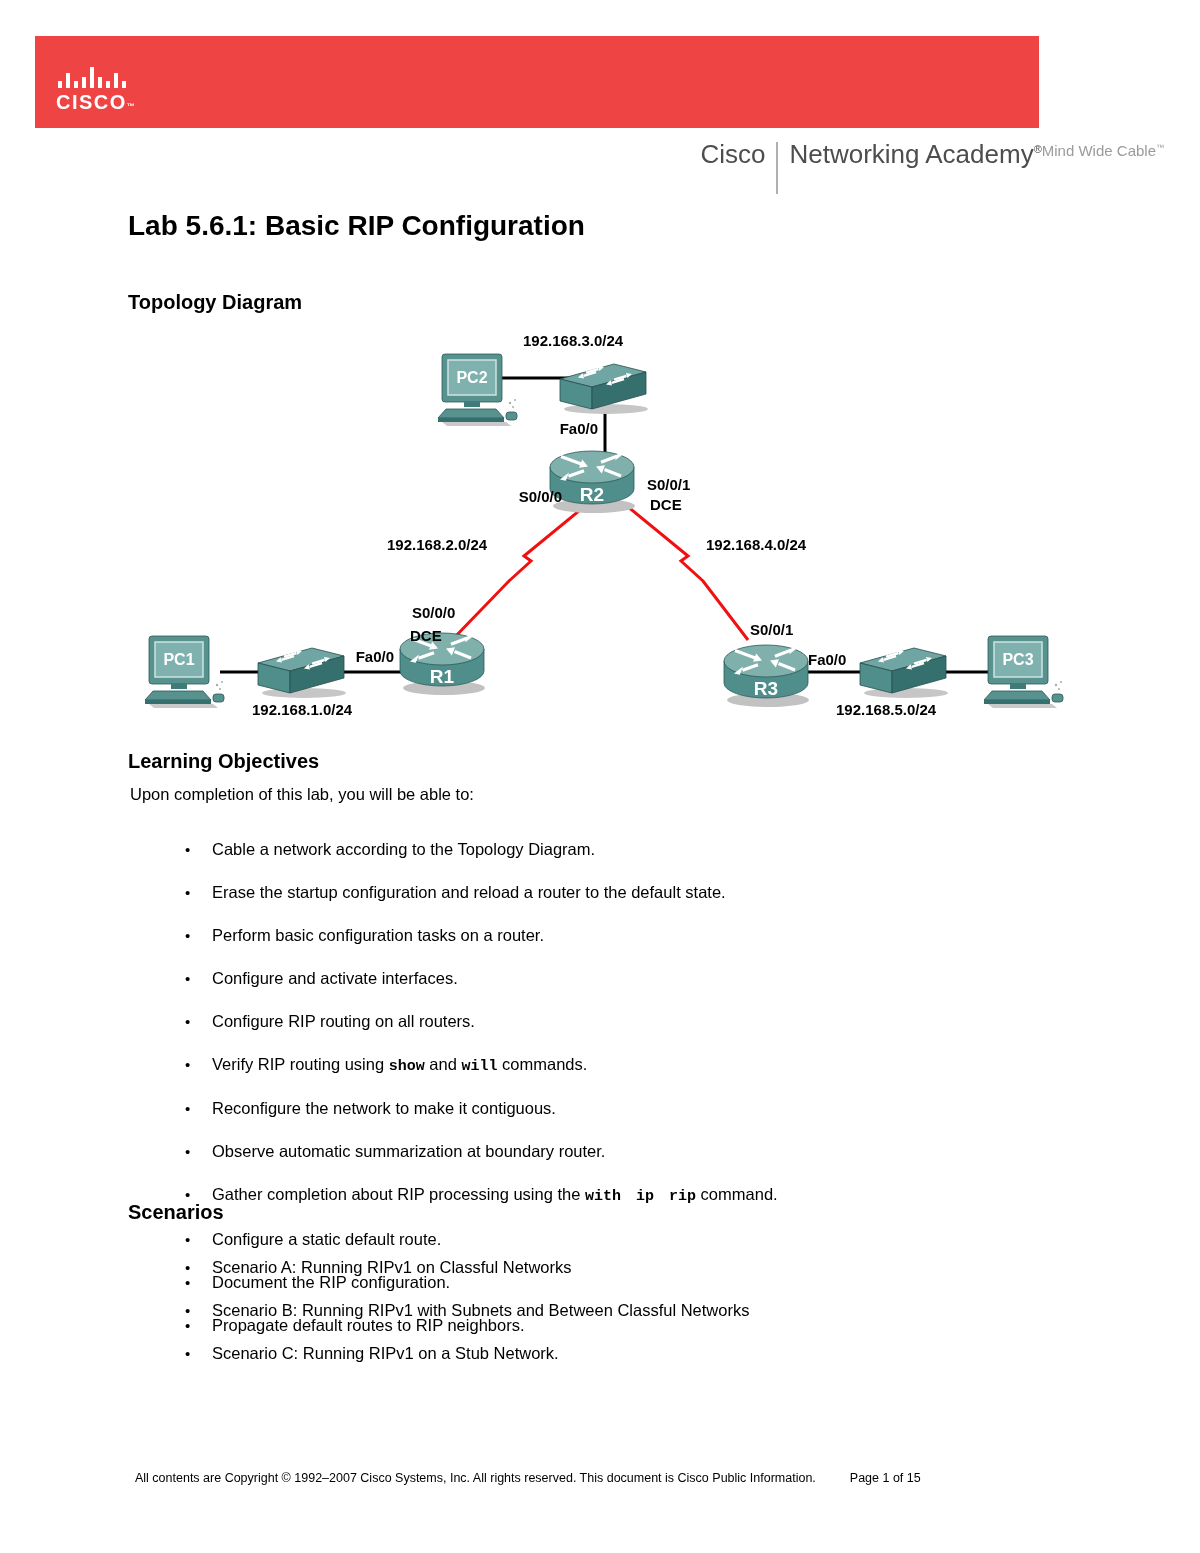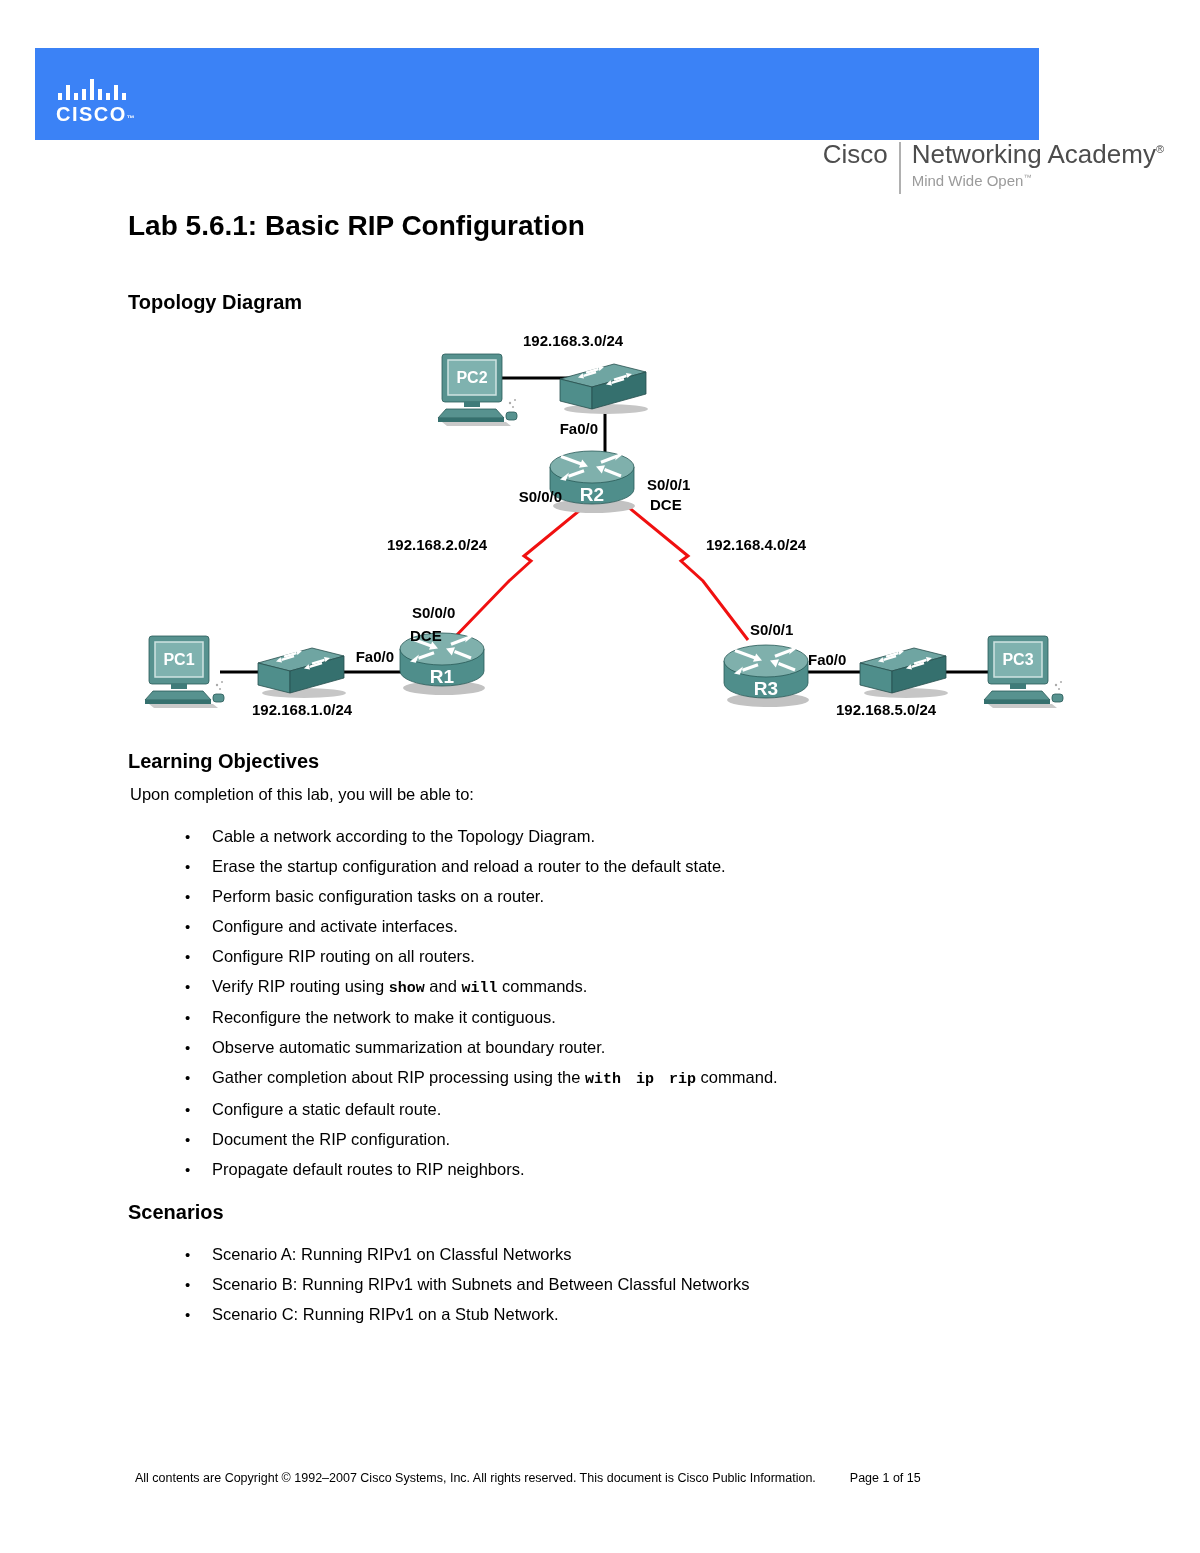--- a/index.html
+++ b/index.html
@@ -1,39 +1,39 @@
 <!DOCTYPE html>
 <html><head>
 <meta charset="utf-8">
 <style>
   html,body{margin:0;padding:0;}
   body{width:1200px;height:1553px;position:relative;background:#ffffff;
        font-family:"Liberation Sans",sans-serif;color:#000;overflow:hidden;}
   
-  .header-bar{position:absolute;left:35px;top:48px;width:1004px;height:92px;background:#3b82f6;}
+  .header-bar{position:absolute;left:35px;top:36px;width:1004px;height:92px;background:#ef4444;}
   .cisco-logo{position:absolute;left:21px;top:30px;color:#fff;}
   .bars{display:flex;align-items:flex-end;gap:4px;height:22px;margin-left:2px;}
   .bars span{display:block;width:4px;background:#fff;}
   .cisco-word{font-size:20px;font-weight:bold;letter-spacing:1.5px;margin-top:3px;}
   .cisco-word .tm{font-size:8px;letter-spacing:0;vertical-align:baseline;}
   
   .academy{position:absolute;right:36px;top:140px;display:flex;align-items:flex-start;}
   .brand-cisco{font-size:26px;color:#4d4d4d;margin-right:11px;line-height:1.15;}
   .brand-divider{width:2px;background:#b0b0b0;height:52px;margin-right:11px;margin-top:2px;}
-  .brand-col{display:flex;flex-direction:column;}
+  .brand-col{display:flex;flex-direction:row;}
   .brand-academy{font-size:26px;color:#4d4d4d;line-height:1.15;}
   .brand-academy sup{font-size:11px;}
   .brand-tagline{font-size:15px;color:#9b9b9b;margin-top:2px;}
   .brand-tagline sup{font-size:8px;}
   
   h1.title{position:absolute;left:128px;top:210px;margin:0;font-size:28px;font-weight:bold;}
   h2.sec{position:absolute;left:128px;margin:0;font-size:20px;font-weight:bold;}
   p.intro{position:absolute;left:130px;top:785px;margin:0;font-size:16.5px;}
   ul.blist{position:absolute;margin:0;padding:0;list-style:none;}
-  ul.blist li{position:relative;padding-left:29px;line-height:29.9px;font-size:16.5px;white-space:nowrap;}
+  ul.blist li{position:relative;padding-left:29px;line-height:29.9px;font-size:16.5px;white-space:nowrap;margin-top:13px;}
   ul.blist li::before{content:"\2022";position:absolute;left:2px;font-size:15px;}
   .code{font-family:"Liberation Mono","DejaVu Sans Mono",monospace;font-weight:bold;font-size:15px;word-spacing:6px;}
   
   .diagram{position:absolute;left:0;top:330px;width:1200px;height:400px;}
   .wires{position:absolute;left:0;top:0;}
   .dev{position:absolute;}
   .dlab{position:absolute;font-size:15px;font-weight:bold;white-space:nowrap;}
   .dlab.r{text-align:right;}
   svg text.devlabel{font-family:"Liberation Sans",sans-serif;font-weight:bold;fill:#ffffff;}
   
@@ -57,21 +57,21 @@
     </div>
     <div class="cisco-word"><span>CISCO</span><span class="tm">™</span></div>
   </div>
 </div>
 
 <div class="academy">
   <span class="brand-cisco">Cisco</span>
   <span class="brand-divider"></span>
   <span class="brand-col">
     <span class="brand-academy"><span>Networking Academy</span><sup>®</sup></span>
-    <span class="brand-tagline"><span>Mind Wide Open</span><sup>™</sup></span>
+    <span class="brand-tagline"><span>Mind Wide Cable</span><sup>™</sup></span>
   </span>
 </div>
 
 <h1 class="title">Lab 5.6.1: Basic RIP Configuration</h1>
 <h2 class="sec" style="top:275px;margin-top:16px;">Topology Diagram</h2>
 
 <div class="diagram">
 
   <svg class="wires" width="1200" height="400">
     <g stroke="#000000" stroke-width="3">

